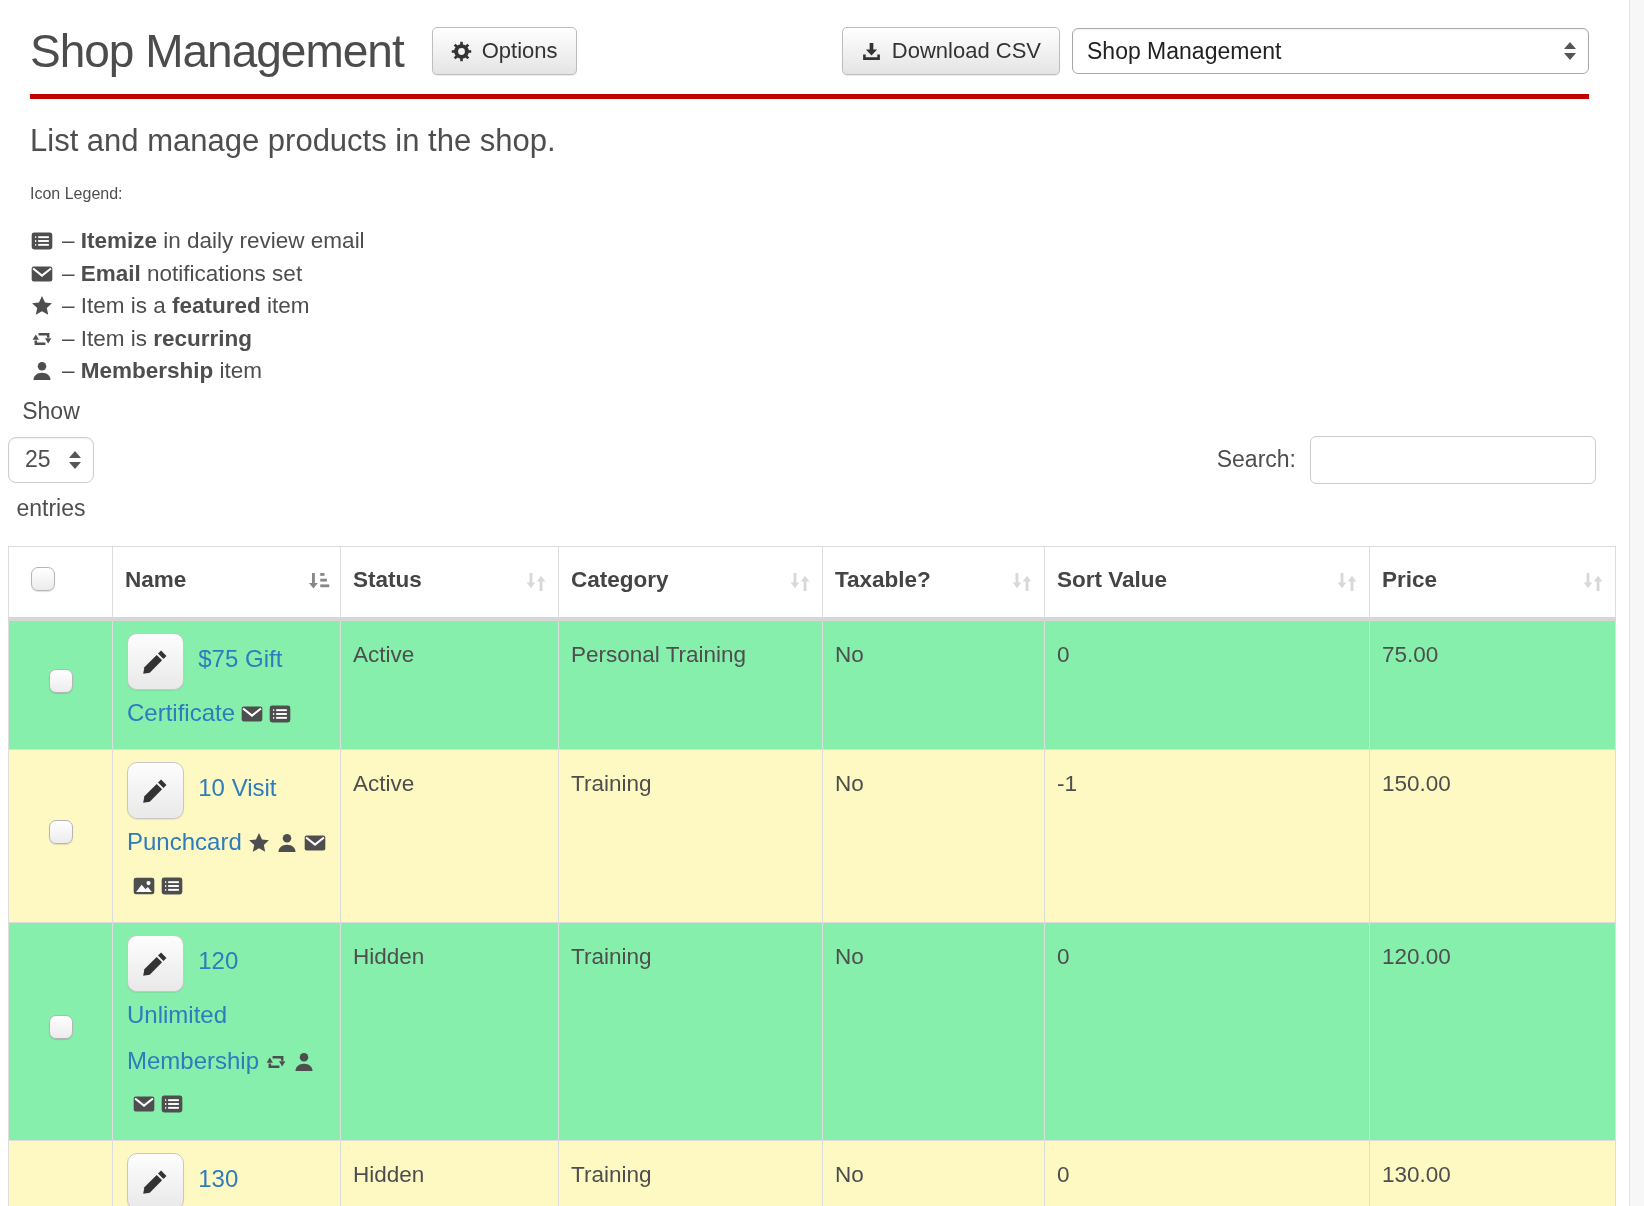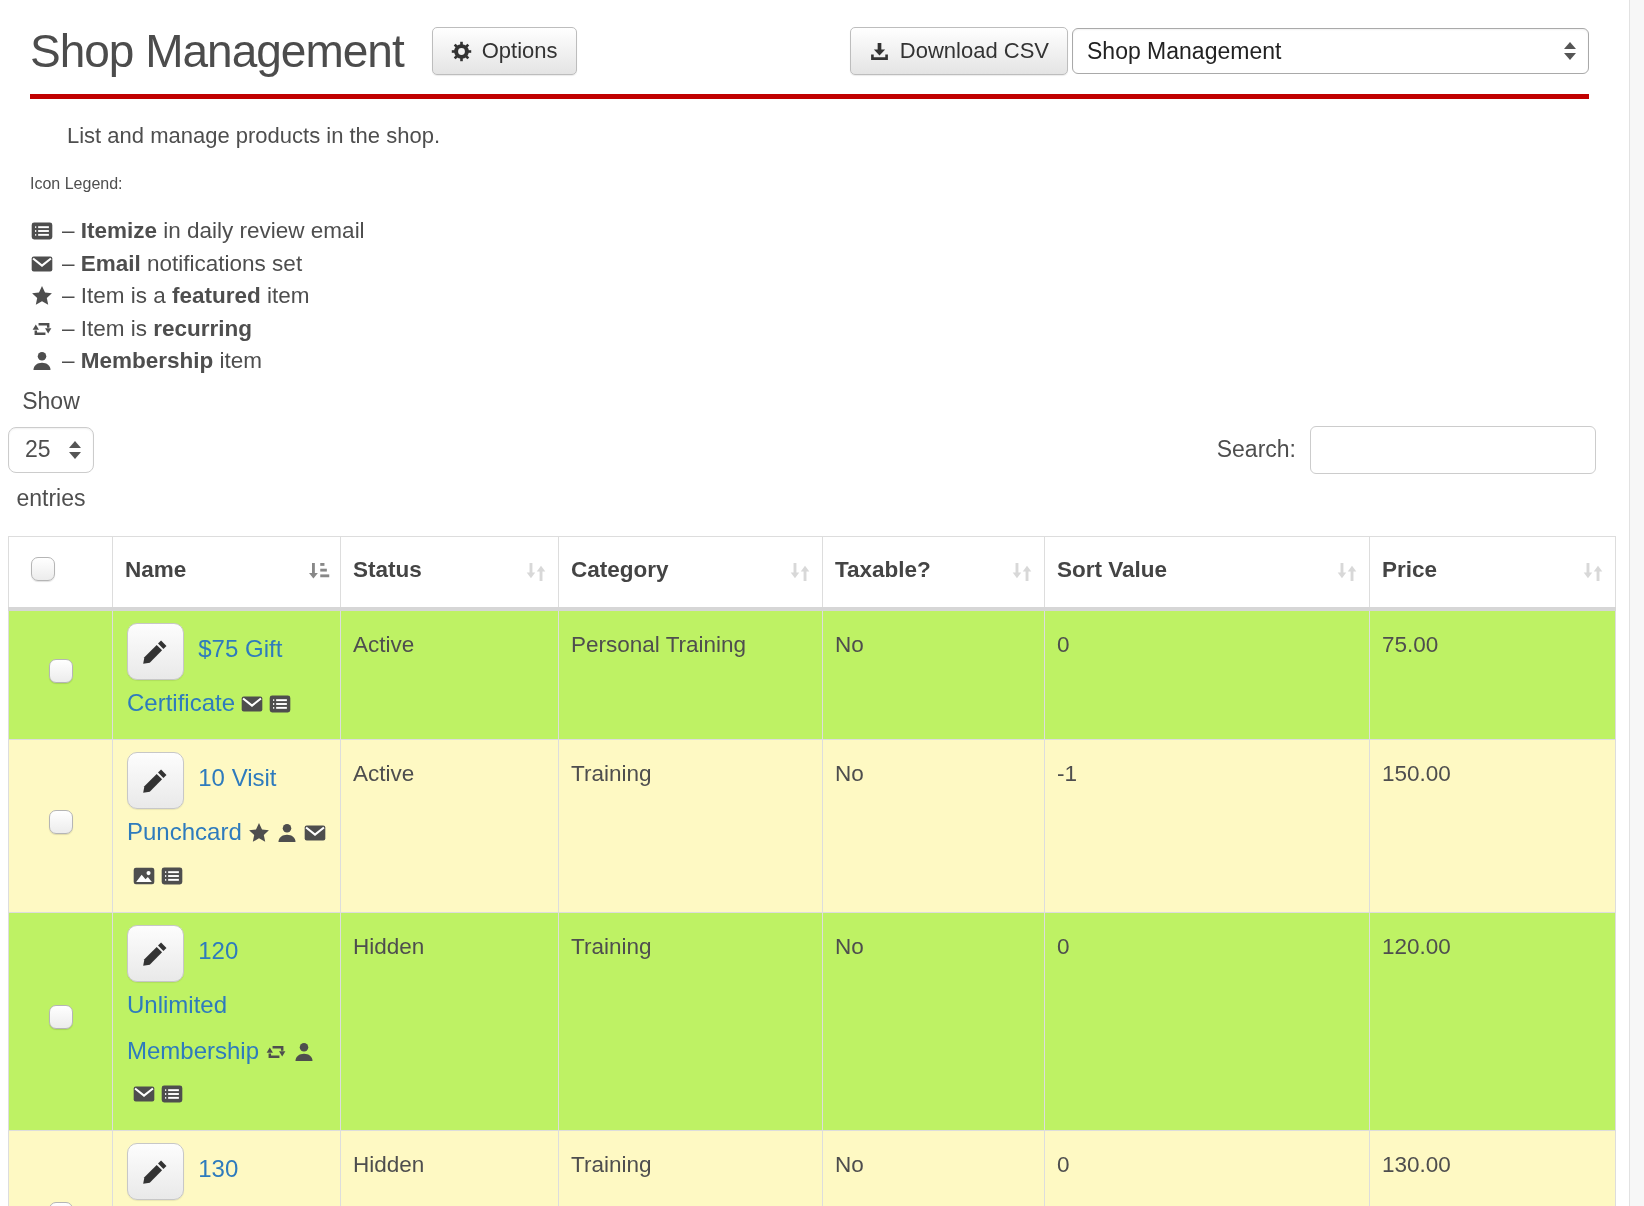--- a/index.html
+++ b/index.html
@@ -29,36 +29,36 @@
   }
   .btn{
     display:inline-flex;align-items:center;gap:10px;
     height:48px;padding:0 18px;
     font-family:inherit;font-size:22px;color:#333;
     background:linear-gradient(#ffffff,#e4e4e4);
     border:1px solid #bdbdbd;border-radius:5px;
     box-shadow:0 1px 1px rgba(0,0,0,.08);cursor:pointer;white-space:nowrap;
   }
   .options-btn{margin-left:28px;}
-  .header-right{margin-left:auto;display:flex;align-items:center;gap:4px;}
+  .header-right{margin-left:auto;display:flex;align-items:center;gap:12px;}
   .select-wrap{
     position:relative;display:inline-flex;align-items:center;
     background:#fff;border:1px solid #a9a9a9;border-radius:6px;
     box-shadow:inset 0 1px 2px rgba(0,0,0,.06);
   }
   .select-wrap.big{width:517px;height:46px;padding:0 40px 0 14px;font-size:23px;color:#222;}
   .select-wrap.small{width:86px;height:46px;padding:0 30px 0 16px;font-size:23px;border-color:#ccc;border-radius:8px;}
   .updown{position:absolute;right:12px;top:50%;transform:translateY(-50%);width:12px;height:20px;}
   .updown::before,.updown::after{
     content:"";position:absolute;left:0;border-left:6px solid transparent;border-right:6px solid transparent;
   }
   .updown::before{top:1px;border-bottom:7px solid #555;}
   .updown::after{bottom:1px;border-top:7px solid #555;}
   .red-rule{height:5px;background:var(--rule-red);margin-top:16px;}
-  .subtitle{font-size:22px;color:#4e4e4e;margin-top:24px;margin-left:37px;}
+  .subtitle{font-size:31px;color:#4e4e4e;margin-top:24px;}
   .legend-heading{font-size:16px;margin-top:26px;}
   ul.legend{list-style:none;margin:22px 0 0 0;padding:0;font-size:22.5px;}
   ul.legend li{line-height:32.5px;}
   b{font-weight:bold;}
   
   .ic{display:inline-block;width:22px;height:22px;vertical-align:-4px;color:#4e4e4e;}
   .ic svg{width:100%;height:100%;display:block;}
   .btn .ic{width:21px;height:21px;color:#333;vertical-align:middle;}
   .lg-ic{width:24px;height:22px;margin-right:8px;}
   .row-ic{margin-left:6px;}
@@ -82,21 +82,21 @@
   th,td{border:1px solid var(--border);vertical-align:top;text-align:left;}
   thead th{
     padding:20px 12px;font-weight:bold;color:#444;
     border-bottom:4px solid #d6d6d6;background:#fff;position:relative;
   }
   .sort-ic{position:absolute;right:10px;top:50%;transform:translateY(-50%);width:24px;height:24px;display:inline-block;}
   .sort-ic svg{width:100%;height:100%;display:block;}
   .sort-asc{color:#888;}
   .sort-both{color:#d8d8d8;}
   td{padding:18px 12px;line-height:1.4;}
-  tr.odd td{background:#bef264;}
+  tr.odd td{background:#86efac;}
   tr.even td{background:#fef9c3;}
   .col-check{width:104px;}
   .col-name{width:228px;}
   .col-status{width:218px;}
   .col-category{width:264px;}
   .col-taxable{width:222px;}
   .col-sortval{width:325px;}
   th.col-check{padding-left:22px;}
   td.col-check{text-align:center;vertical-align:middle;}
   td.col-name{padding:12px 10px 14px 14px;line-height:1.9;}

